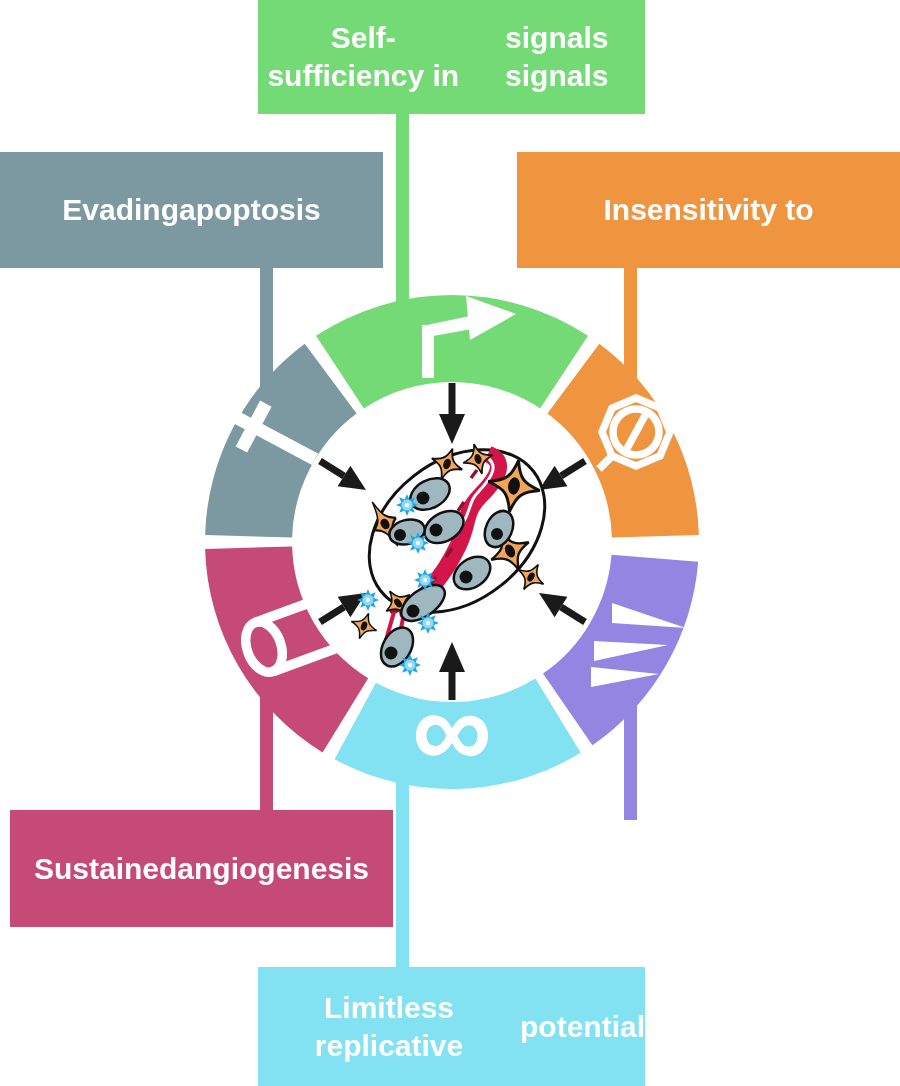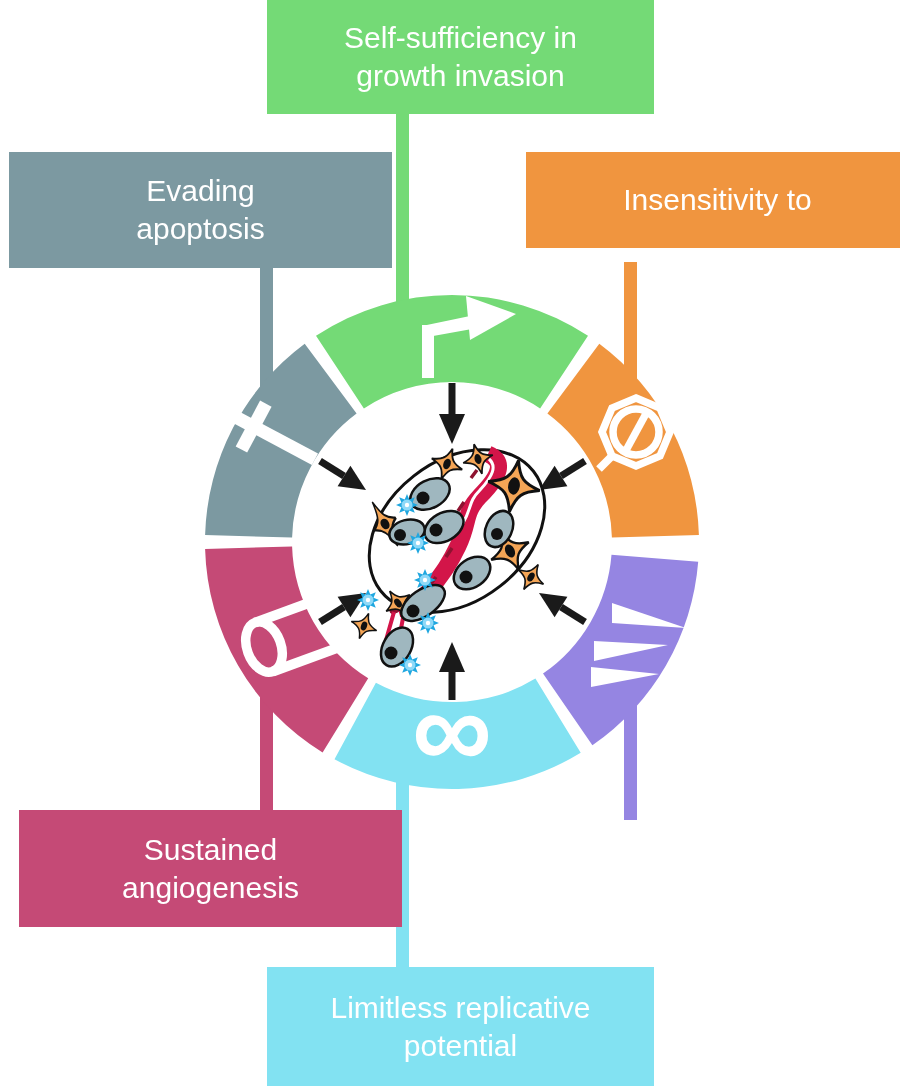--- a/index.html
+++ b/index.html
@@ -1,23 +1,23 @@
 <!DOCTYPE html>
 <html style="--green: #74DA76; --slate: #7C99A1; --orange: #F0953F; --pink: #C54A76; --purple: #9585E2; --cyan: #82E2F2; --white: #FFFFFF; --arrow_black: #1A1A1A; --outline: #111111; --vessel_red: #D31549; --vessel_dark: #8E1230; --cell_gray: #9FB7BF; --cell_orange: #F4A556; --cell_blue: #1FA7E0; --cell_blue_light: #8ED9F8;"><head>
 <meta charset="utf-8">
 <style>
   html,body{margin:0;padding:0;background:#ffffff;}
   .stage{position:relative;width:900px;height:1086px;overflow:hidden;background:#fff;
          font-family:"Liberation Sans","DejaVu Sans",sans-serif;}
   .stage svg{position:absolute;left:0;top:0;}
-  .box{position:absolute;display:flex;flex-direction:column;align-items:center;justify-content:center;
-       color:#fff;font-weight:normal;font-size:30px;line-height:38px;text-align:center;z-index:3;margin-left:9px;}
+  .box{position:absolute;display:flex;flex-direction:row;align-items:center;justify-content:center;
+       color:#fff;font-weight:bold;font-size:30px;line-height:38px;text-align:center;z-index:3;}
   .box-green {left:258px;top:0;width:387px;height:114px;background:var(--green);}
   .box-gray  {left:0;top:152px;width:383px;height:116px;background:var(--slate);}
-  .box-orange{left:517px;top:152px;width:383px;height:96px;background:var(--orange);}
+  .box-orange{left:517px;top:152px;width:383px;height:116px;background:var(--orange);}
   .box-pink  {left:10px;top:810px;width:383px;height:117px;background:var(--pink);}
   .box-purple{left:517px;top:812px;width:383px;height:118px;background:var(--purple);}
   .box-cyan  {left:258px;top:967px;width:387px;height:119px;background:var(--cyan);}
   .seg{stroke:none;}
   .inward-arrow{stroke:var(--arrow_black);stroke-width:7;}
   .inward-arrow-head{fill:var(--arrow_black);}
   .white-icon{fill:var(--white);}
   .white-stroke{fill:none;stroke:var(--white);}
   .cell-gray{fill:var(--cell_gray);stroke:var(--outline);stroke-width:2.5;}
   .nucleus{fill:var(--outline);}
@@ -214,21 +214,21 @@
             <polygon points="11,0 5.54,2.3 7.78,7.78 2.3,5.54 0,11 -2.3,5.54 -7.78,7.78 -5.54,2.3 -11,0 -5.54,-2.3 -7.78,-7.78 -2.3,-5.54 0,-11 2.3,-5.54 7.78,-7.78 5.54,-2.3" style="fill:var(--cell_blue)"></polygon>
             <circle r="5.5" style="fill:var(--cell_blue_light)"></circle>
             <circle r="2.2" style="fill:var(--white)"></circle>
           </g>
       </g>
     </g>
   </svg>
 
   <div class="box box-green">
     <span>Self-sufficiency in</span>
-    <span>growth invasion</span>
+    <span>signals signals</span>
   </div>
   <div class="box box-gray">
     <span>Evading</span>
     <span>apoptosis</span>
   </div>
   <div class="box box-orange">
     <span>Insensitivity to</span>
   </div>
   <div class="box box-pink">
     <span>Sustained</span>

